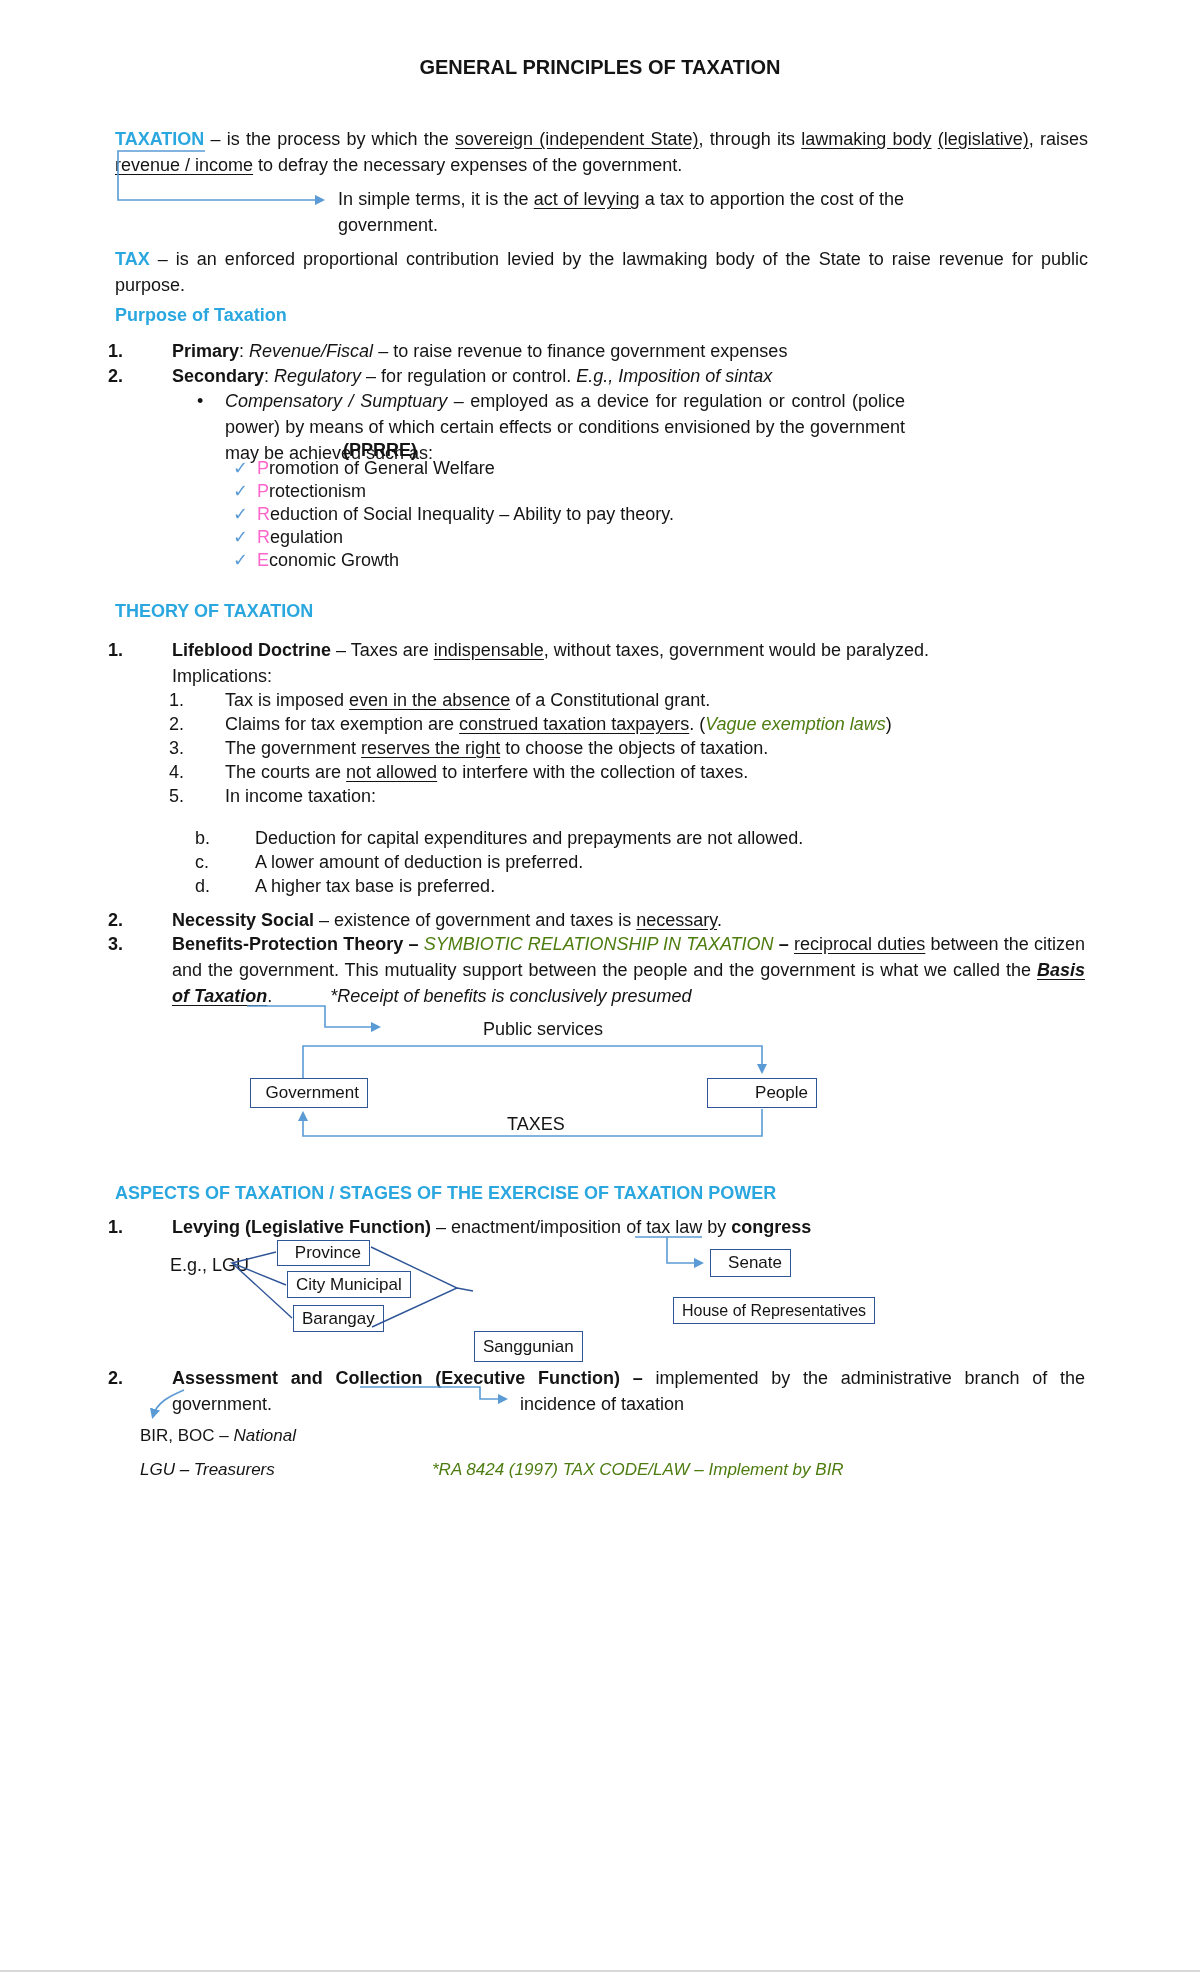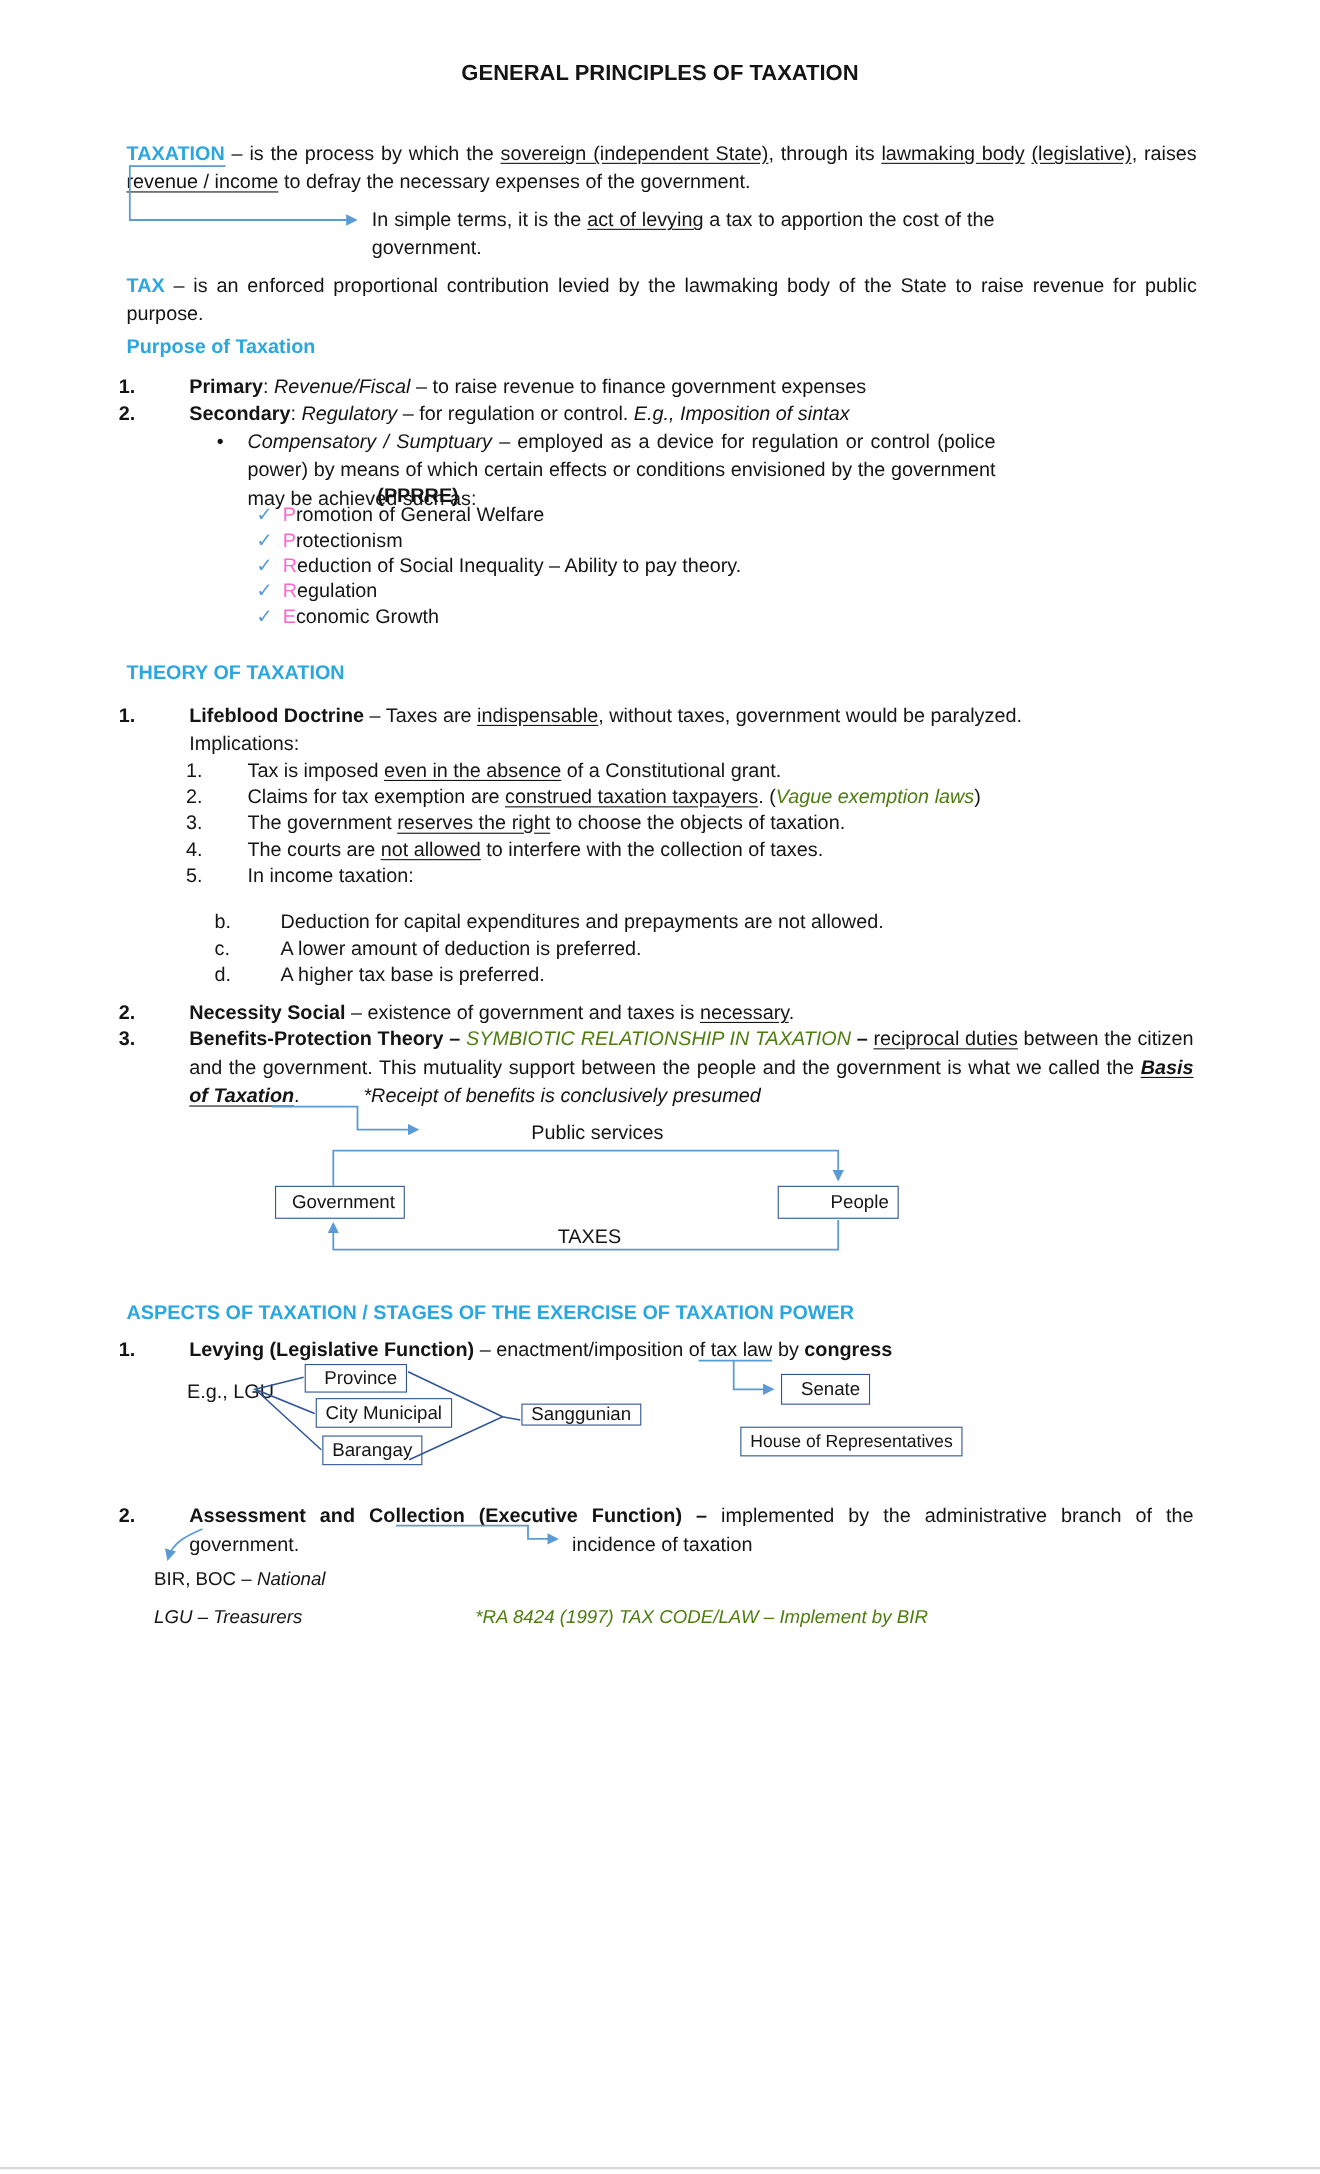--- a/index.html
+++ b/index.html
@@ -108,21 +108,21 @@
   <div class="abs body" style="top:1252px;left:170px">E.g., LGU</div>
   <div class="dbox" style="top:1240px;left:277px;min-width:93px;height:26px">
       <span>Province</span>
     </div>
   <div class="dbox" style="top:1271px;left:287px;min-width:123px;height:27px">
       <span>City Municipal</span>
     </div>
   <div class="dbox" style="top:1305px;left:293px;min-width:80px;height:27px">
       <span>Barangay</span>
     </div>
-  <div class="dbox" style="top:1276px;left:474px;min-width:106px;height:20px">
+  <div class="dbox" style="top:1331px;left:474px;min-width:106px;height:31px">
       <span>Sanggunian</span>
     </div>
   <div class="dbox" style="top:1249px;left:710px;min-width:81px;height:28px">
       <span>Senate</span>
     </div>
   <div class="dbox" style="top:1297px;left:673px;min-width:187px;height:27px;font-size:16px">
       <span>House of Representatives</span>
     </div>
 
   <div class="abs just body hang32" style="top:1365px;left:140px;width:945px"><span class="num b">2.</span><span class="b">Assessment and Collection (Executive Function) –</span><span> implemented by the administrative branch of the government.</span></div>

